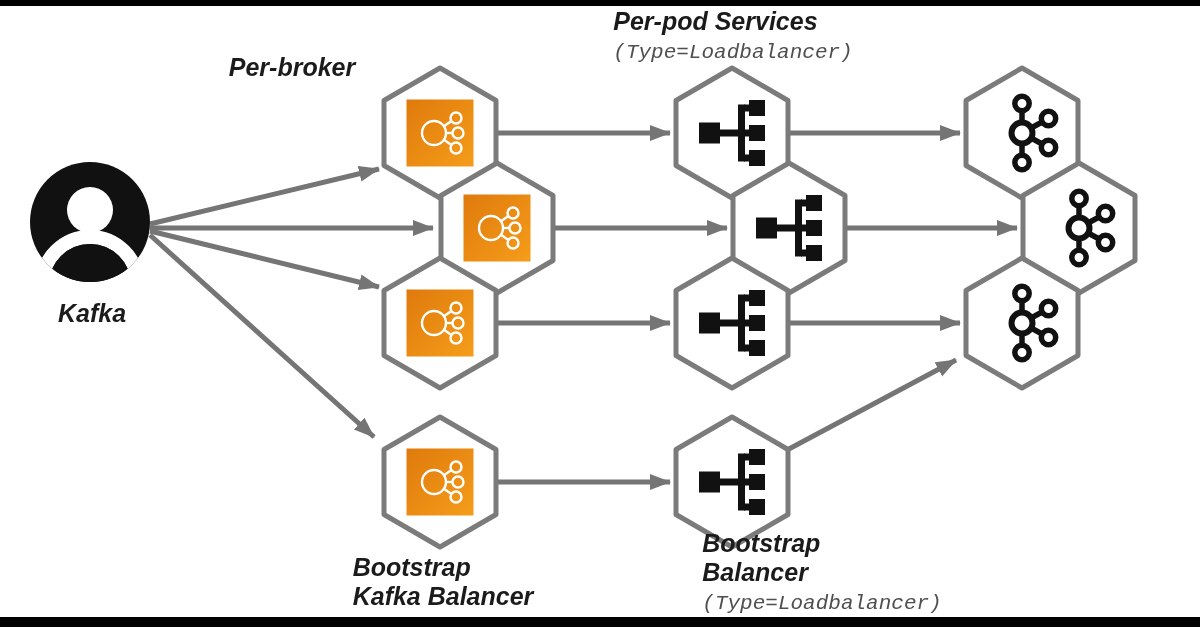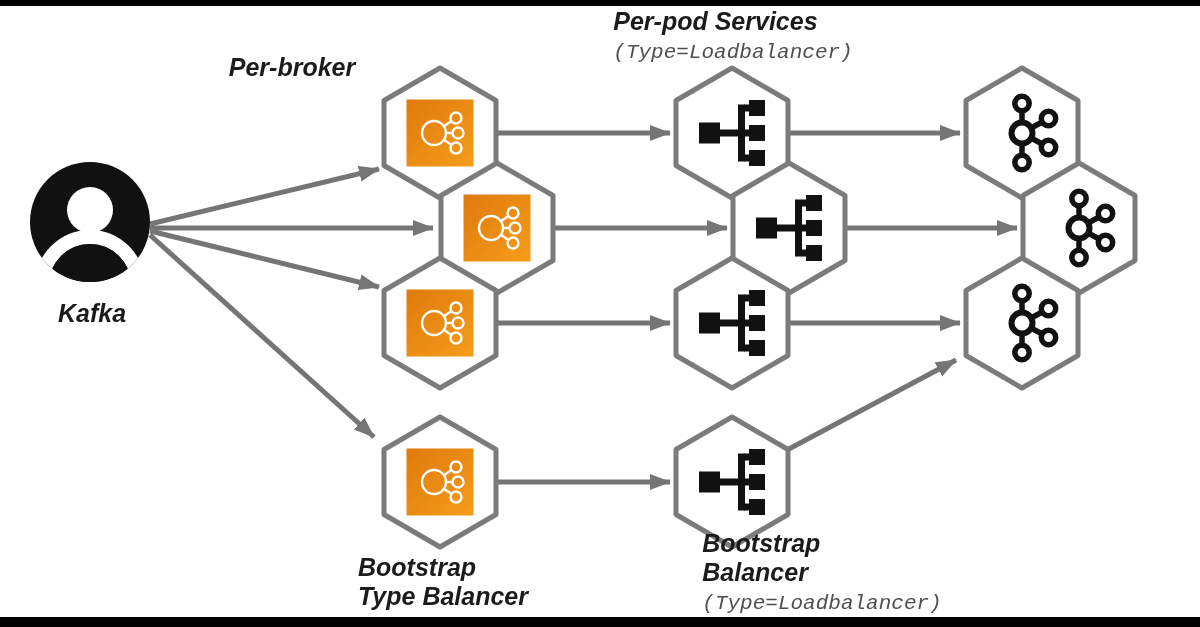--- a/index.html
+++ b/index.html
@@ -168,21 +168,21 @@
     <div class="mono">(Type=Loadbalancer)</div>
   </div>
 
   <div class="lbl" style="left:92px;top:299px">
     <div>Kafka</div>
   </div>
 
 
   <div class="lbl" style="left:443px;top:553px">
     <div>Bootstrap</div>
-    <div>Type Balancer</div>
+    <div>Kafka Balancer</div>
   </div>
 
   <div class="lbl" style="left:822px;top:529px">
     <div>Bootstrap</div>
     <div>Balancer</div>
     <div class="mono">(Type=Loadbalancer)</div>
   </div>
 
   <div class="bar bottom"></div>
 </div>

